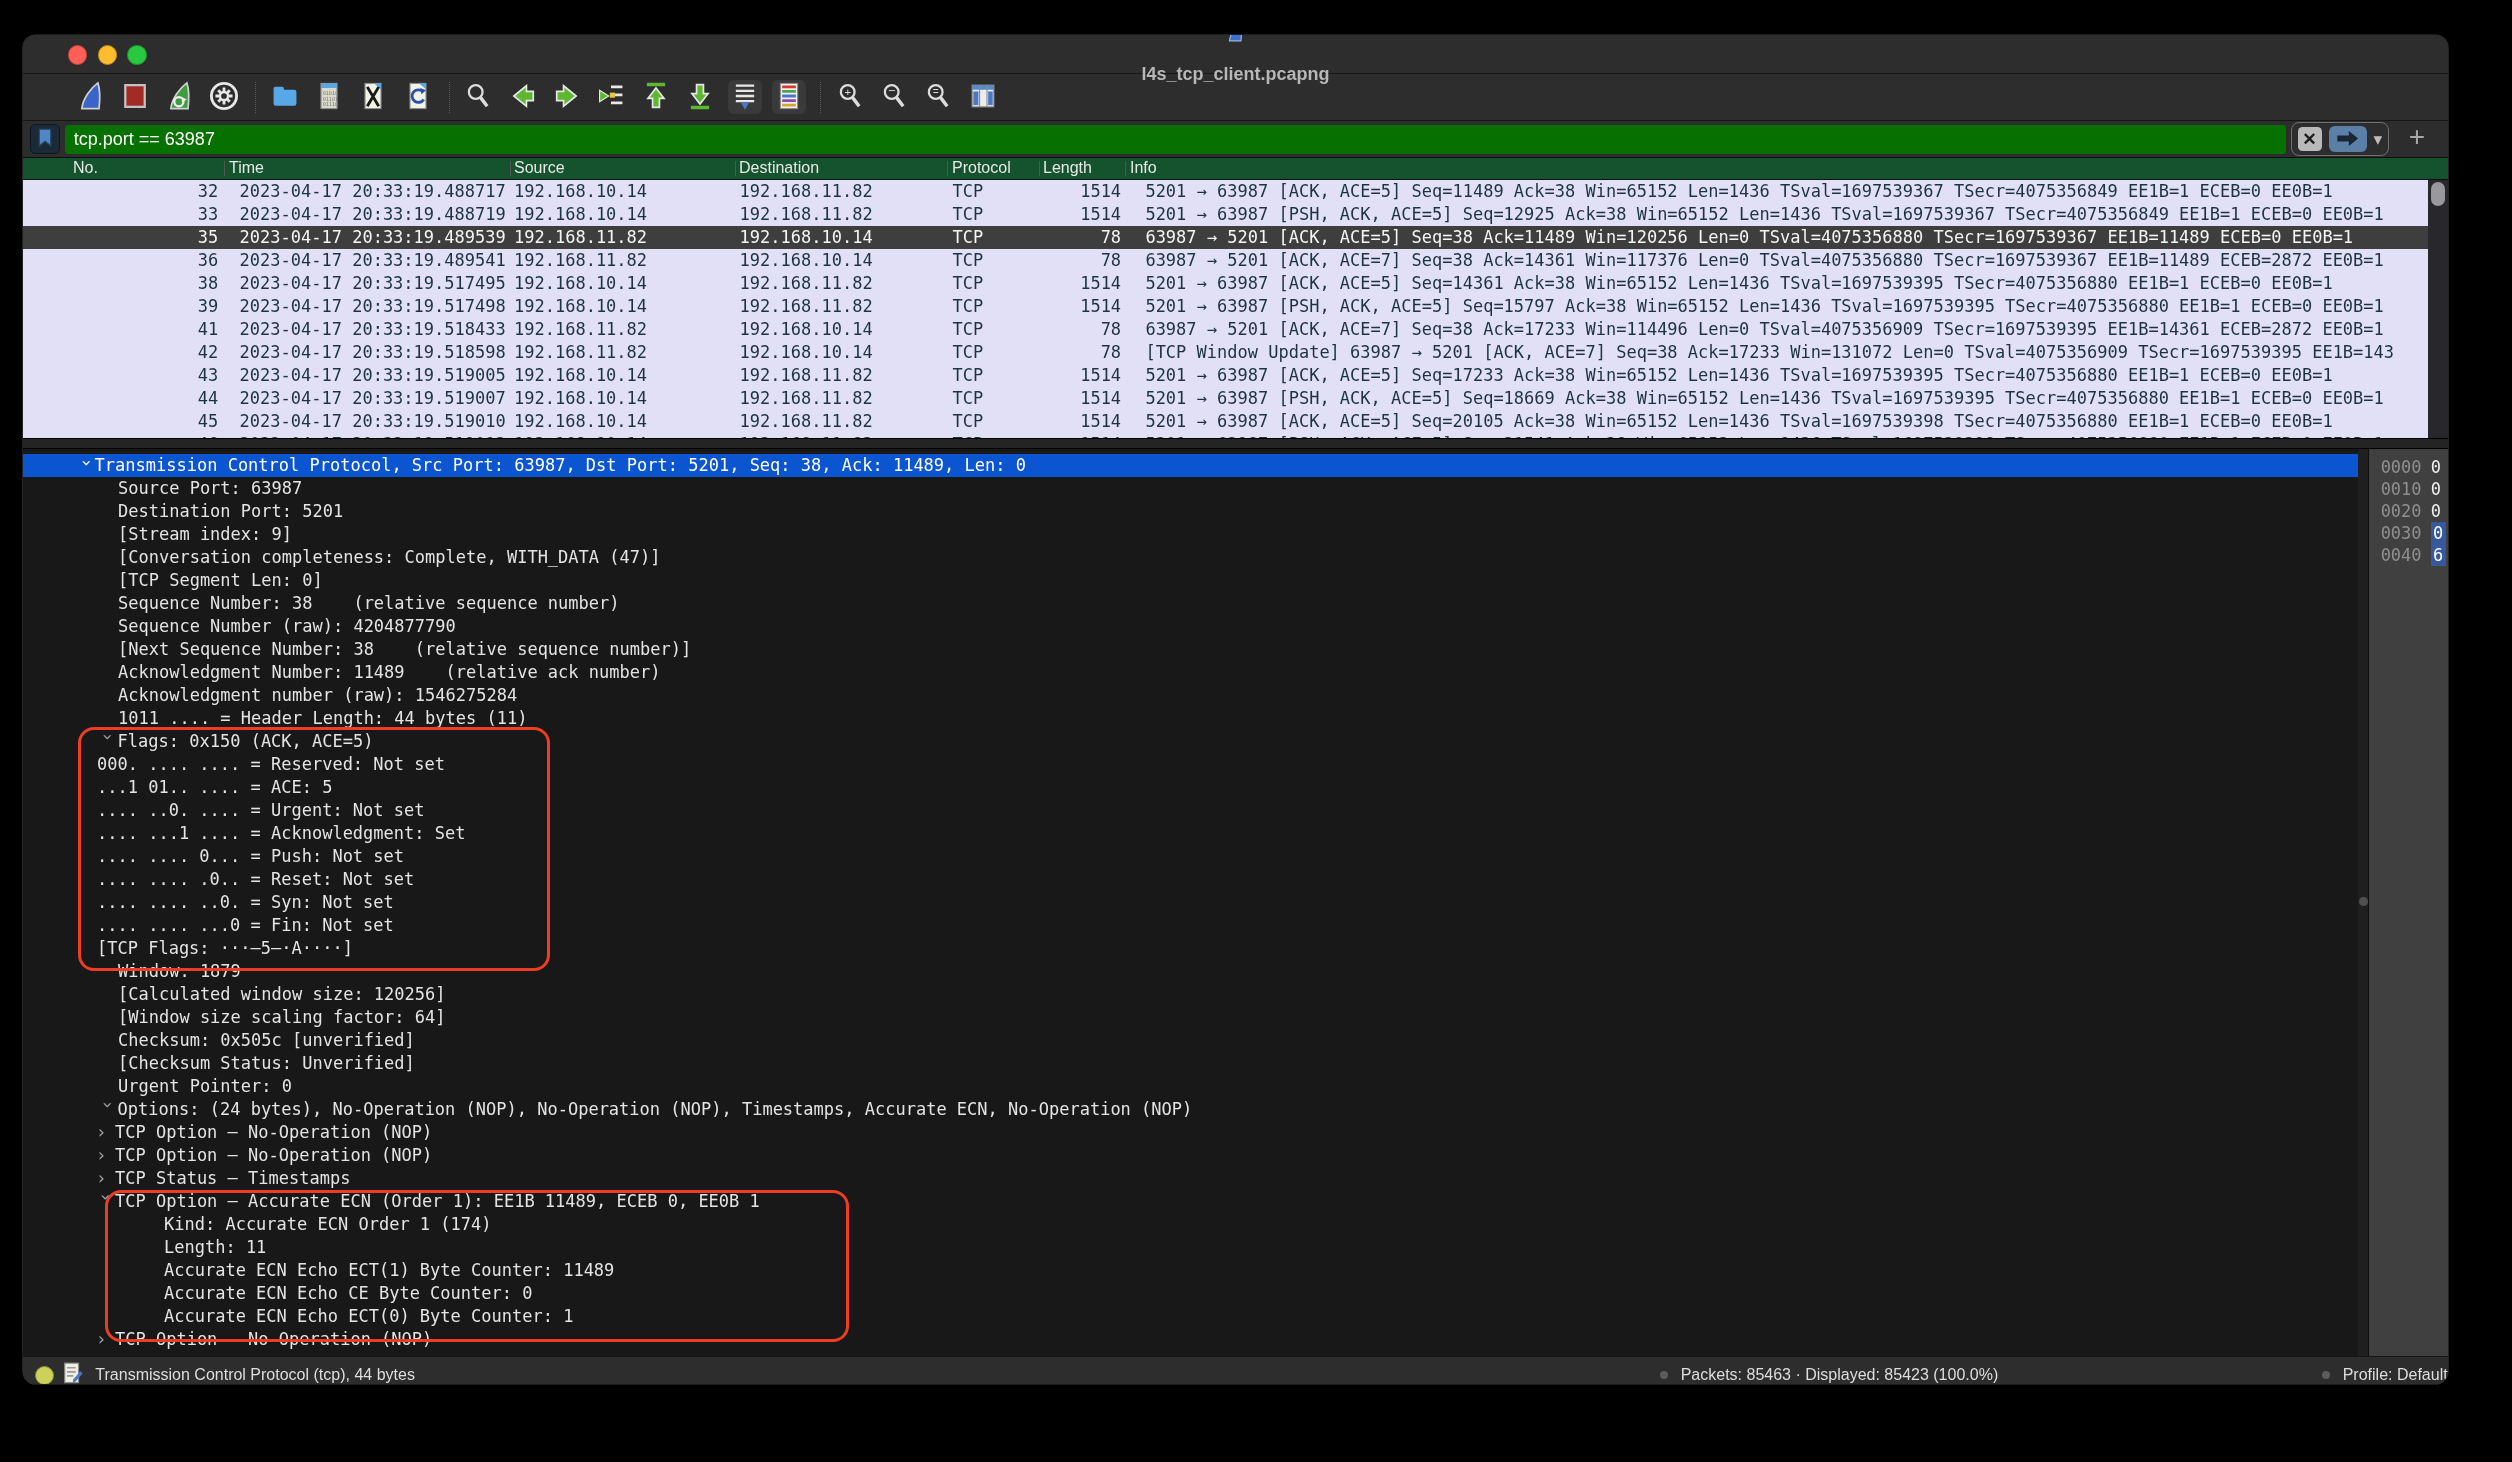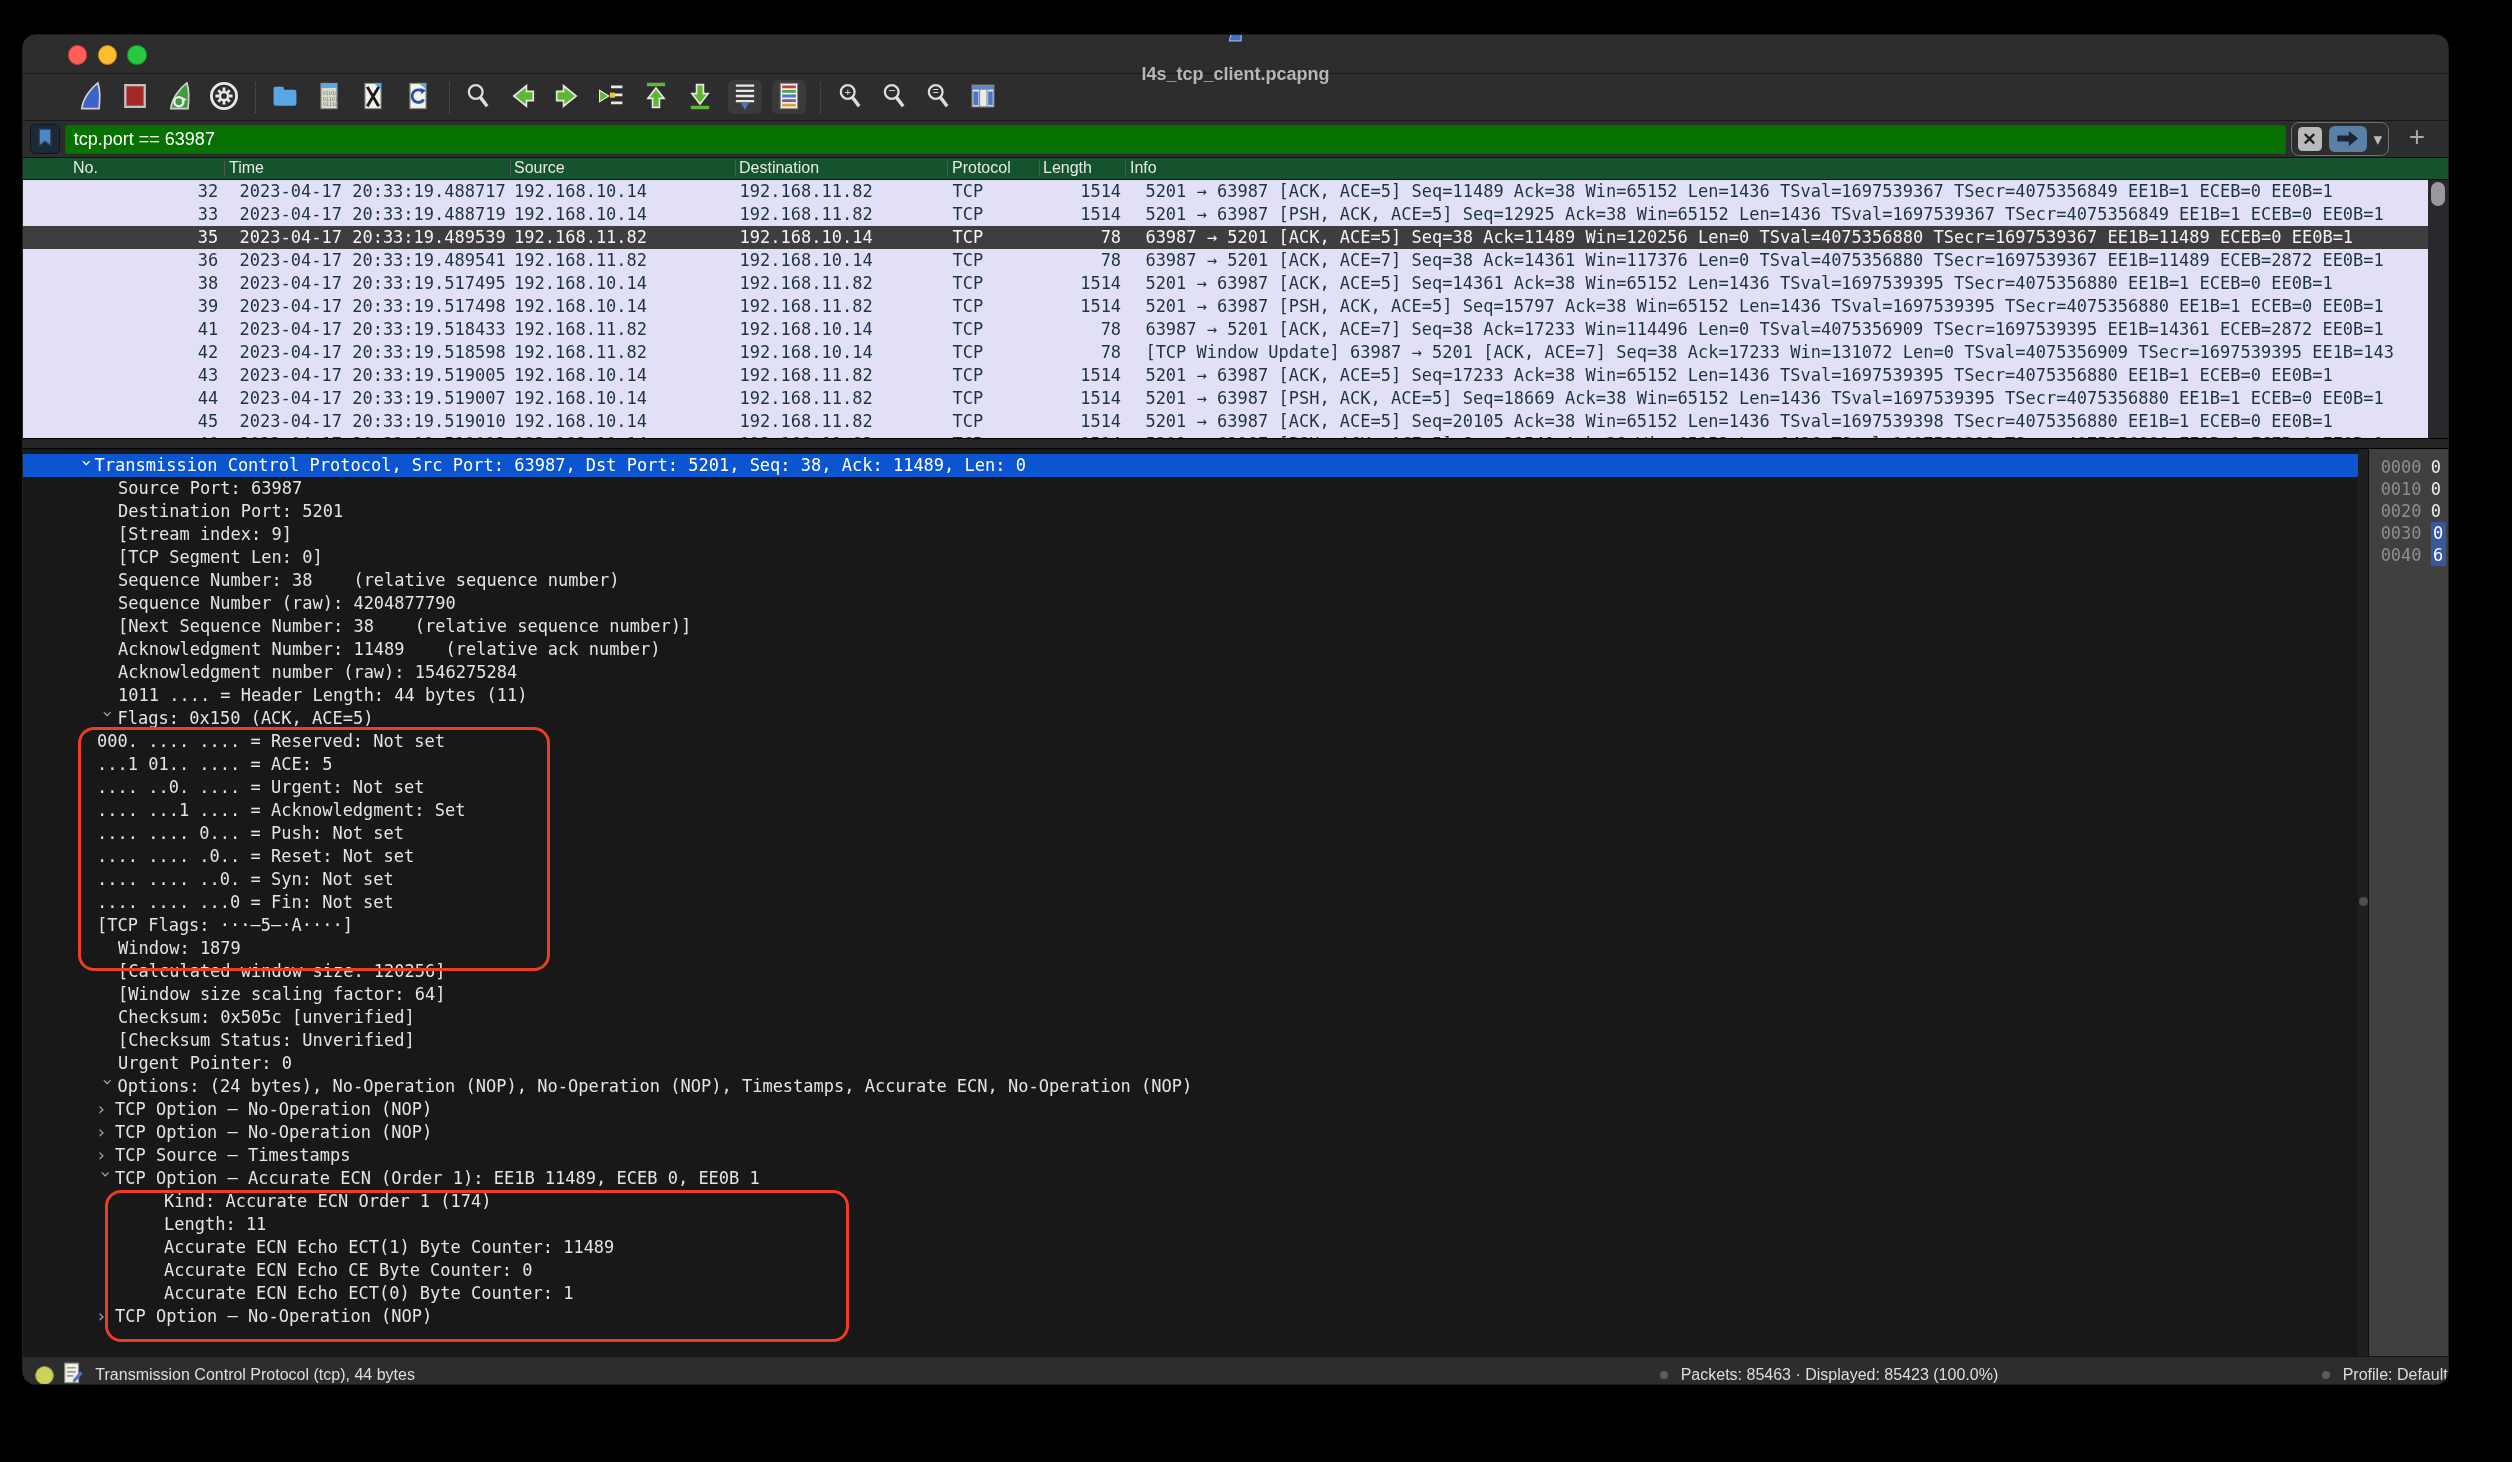--- a/index.html
+++ b/index.html
@@ -352,20 +352,21 @@
   <div class="splitter"></div>
 
   <div class="main">
     <div class="details" id="details">
       <div class="annot" id="annot-flags" style="left: 55px; top: 278px; width: 466px; height: 238px; border-color: rgb(238, 61, 34);"></div>
       <div class="annot" id="annot-accecn" style="left: 82px; top: 741px; width: 738px; height: 146px; border-color: rgb(238, 61, 34);"></div>
     <div class="dline pl0 sel"><span class="chev open">›</span><span>Transmission Control Protocol, Src Port: 63987, Dst Port: 5201, Seq: 38, Ack: 11489, Len: 0</span></div>
         <div class="dline pl1"><span>Source Port: 63987</span></div>
         <div class="dline pl1"><span>Destination Port: 5201</span></div>
         <div class="dline pl1"><span>[Stream index: 9]</span></div>
+        <div class="dline pl1"><span>[Conversation completeness: Complete, WITH_DATA (47)]</span></div>
         <div class="dline pl1"><span>[TCP Segment Len: 0]</span></div>
         <div class="dline pl1"><span>Sequence Number: 38    (relative sequence number)</span></div>
         <div class="dline pl1"><span>Sequence Number (raw): 4204877790</span></div>
         <div class="dline pl1"><span>[Next Sequence Number: 38    (relative sequence number)]</span></div>
         <div class="dline pl1"><span>Acknowledgment Number: 11489    (relative ack number)</span></div>
         <div class="dline pl1"><span>Acknowledgment number (raw): 1546275284</span></div>
         <div class="dline pl1"><span>1011 .... = Header Length: 44 bytes (11)</span></div>
         <div class="dline pl1c"><span class="chev open">›</span><span>Flags: 0x150 (ACK, ACE=5)</span></div>
         <div class="dline pl2"><span>000. .... .... = Reserved: Not set</span></div>
         <div class="dline pl2"><span>...1 01.. .... = ACE: 5</span></div>
@@ -378,21 +379,21 @@
         <div class="dline pl2"><span>[TCP Flags: ···–5–·A····]</span></div>
         <div class="dline pl1"><span>Window: 1879</span></div>
         <div class="dline pl1"><span>[Calculated window size: 120256]</span></div>
         <div class="dline pl1"><span>[Window size scaling factor: 64]</span></div>
         <div class="dline pl1"><span>Checksum: 0x505c [unverified]</span></div>
         <div class="dline pl1"><span>[Checksum Status: Unverified]</span></div>
         <div class="dline pl1"><span>Urgent Pointer: 0</span></div>
         <div class="dline pl1c"><span class="chev open">›</span><span>Options: (24 bytes), No-Operation (NOP), No-Operation (NOP), Timestamps, Accurate ECN, No-Operation (NOP)</span></div>
         <div class="dline pl2c"><span class="chev">›</span><span>TCP Option – No-Operation (NOP)</span></div>
         <div class="dline pl2c"><span class="chev">›</span><span>TCP Option – No-Operation (NOP)</span></div>
-        <div class="dline pl2c"><span class="chev">›</span><span>TCP Source – Timestamps</span></div>
+        <div class="dline pl2c"><span class="chev">›</span><span>TCP Status – Timestamps</span></div>
         <div class="dline pl2c"><span class="chev open">›</span><span>TCP Option – Accurate ECN (Order 1): EE1B 11489, ECEB 0, EE0B 1</span></div>
         <div class="dline pl3"><span>Kind: Accurate ECN Order 1 (174)</span></div>
         <div class="dline pl3"><span>Length: 11</span></div>
         <div class="dline pl3"><span>Accurate ECN Echo ECT(1) Byte Counter: 11489</span></div>
         <div class="dline pl3"><span>Accurate ECN Echo CE Byte Counter: 0</span></div>
         <div class="dline pl3"><span>Accurate ECN Echo ECT(0) Byte Counter: 1</span></div>
         <div class="dline pl2c"><span class="chev">›</span><span>TCP Option – No-Operation (NOP)</span></div>
       </div>
     <div class="dscroll">
       <div class="ddot"></div>

